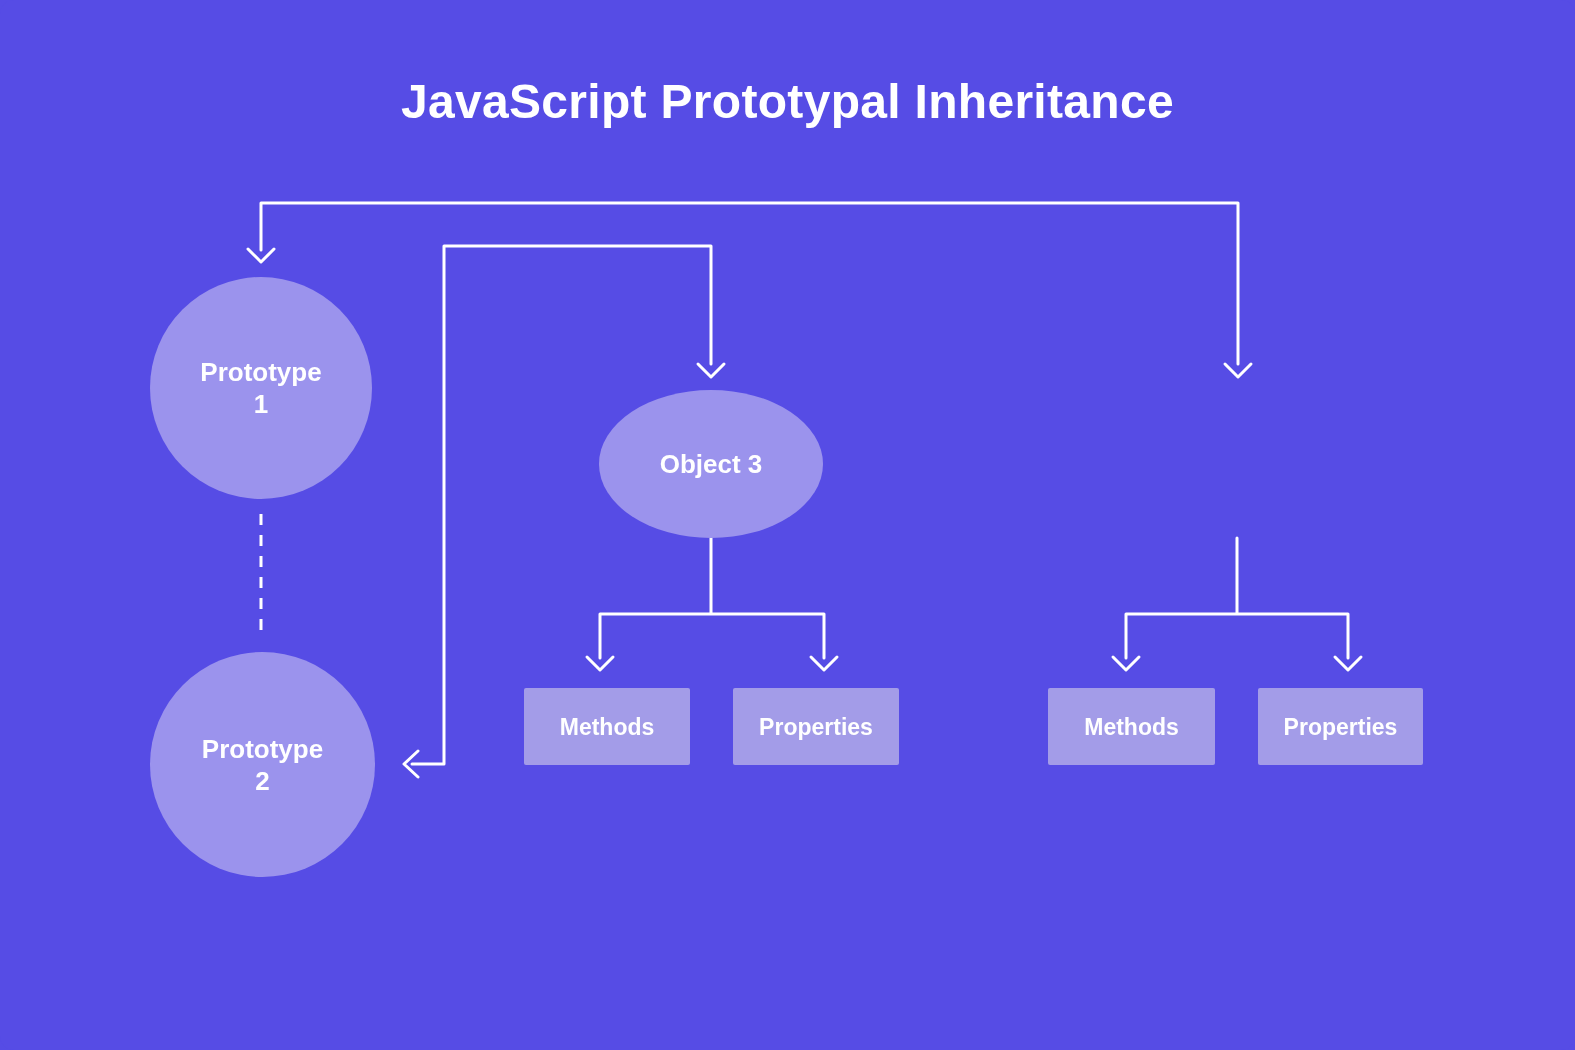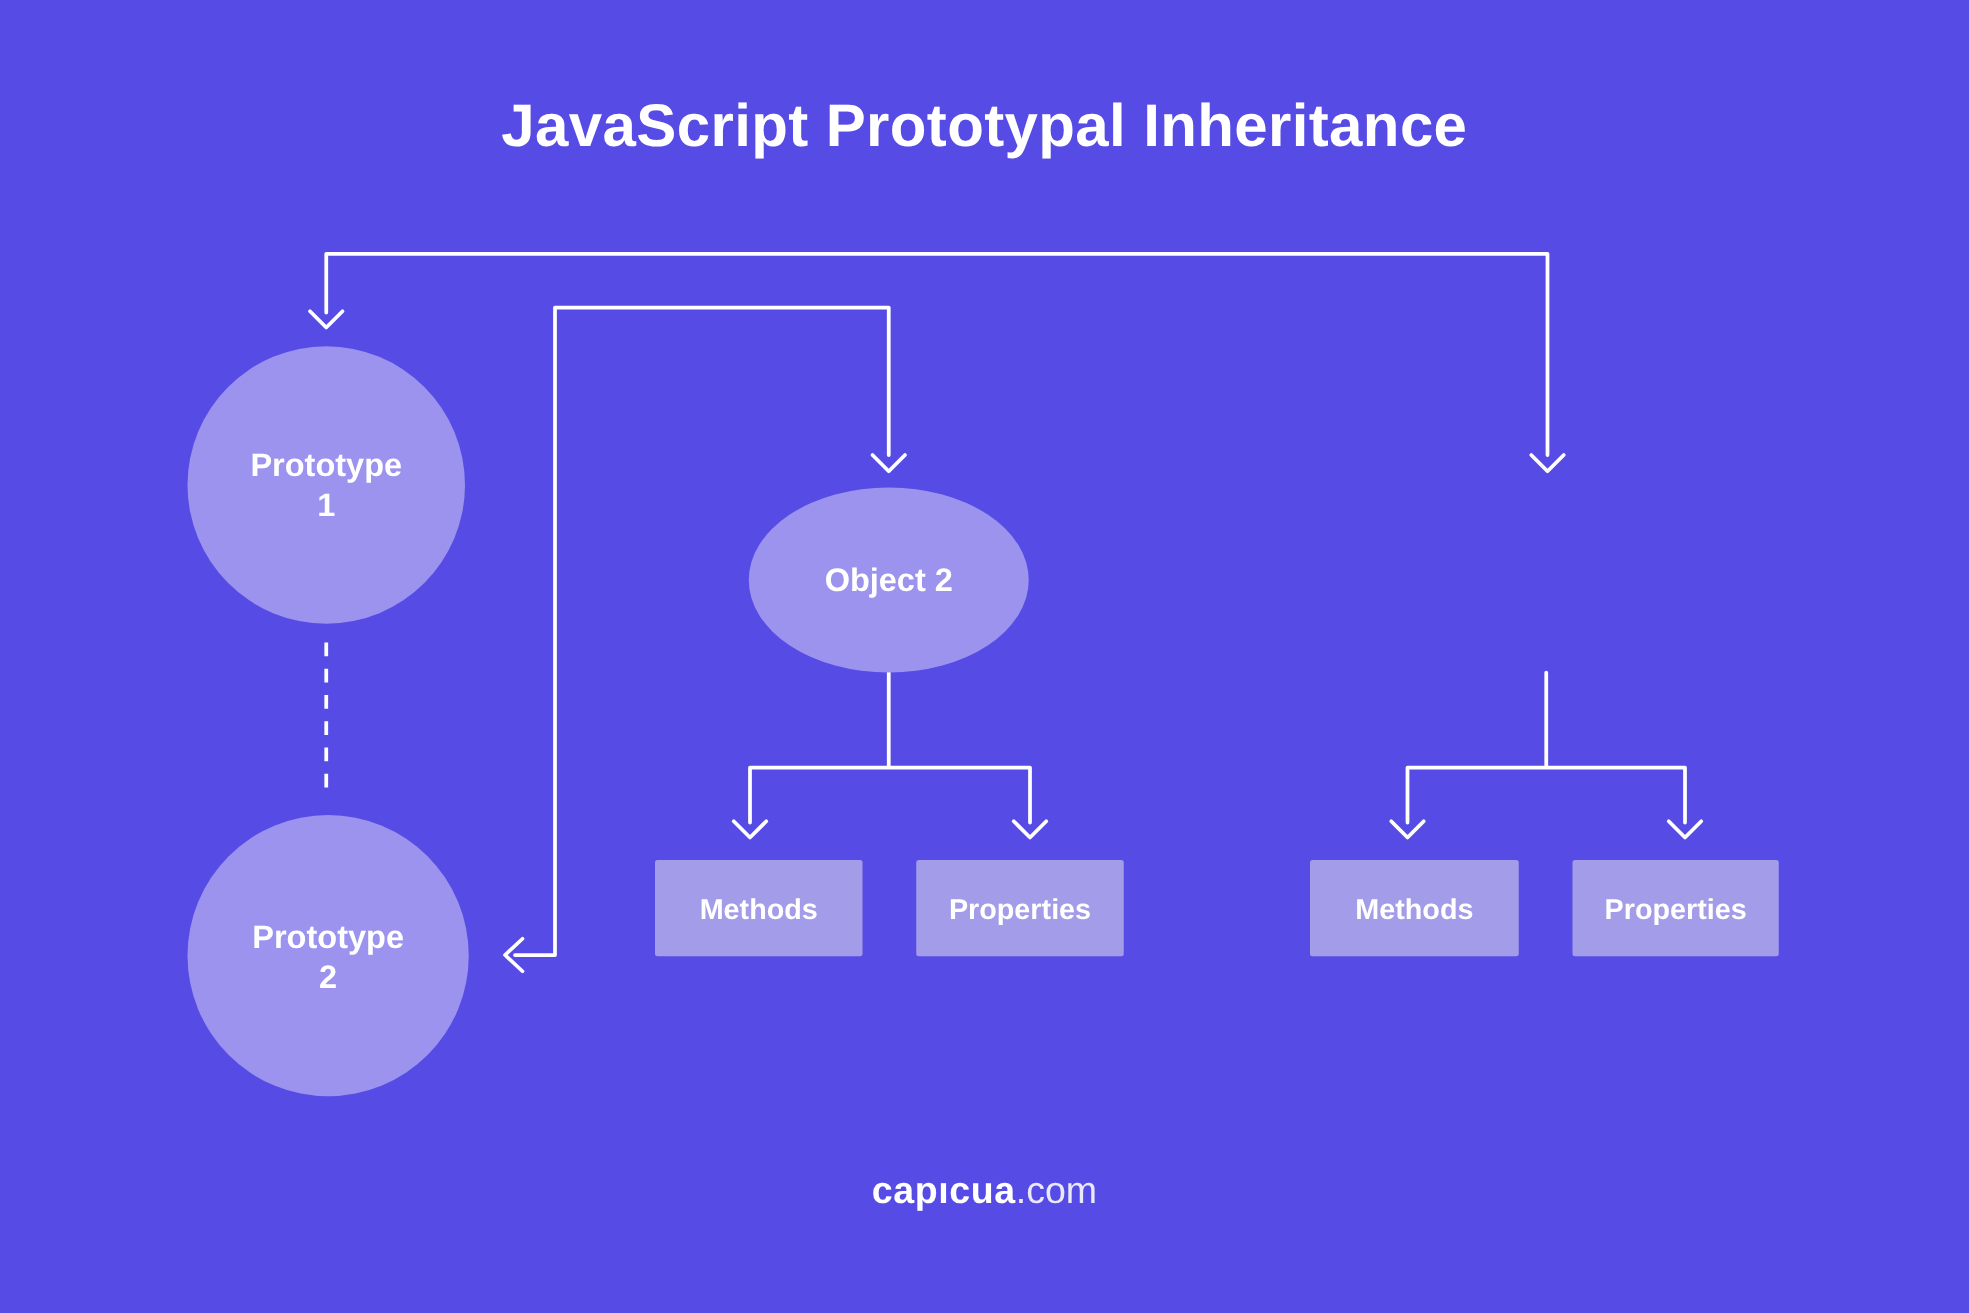--- a/index.html
+++ b/index.html
@@ -128,35 +128,32 @@
     <span>Prototype</span>
     <span>1</span>
   </div>
 
   <div class="node circle" style="left:150px; top:652px; width:225px; height:225px;">
     <span>Prototype</span>
     <span>2</span>
   </div>
 
   <div class="node ellipse" style="left:599px; top:390px;">
-    <span>Object 2</span>
+    <span>Object 3</span>
   </div>
 
 
   <div class="node box" style="left:524px; top:688px;">
     <span>Methods</span>
   </div>
   <div class="node box" style="left:733px; top:688px;">
     <span>Properties</span>
   </div>
 
   <div class="node box" style="left:1048px; top:688px; width:167px;">
     <span>Methods</span>
   </div>
   <div class="node box" style="left:1258px; top:688px; width:165px;">
     <span>Properties</span>
   </div>
 
-  <div class="footer">
-    <span class="brand">capıcua</span><span class="suffix">.com</span>
-  </div>
 
 </div>
 
 </body></html>

